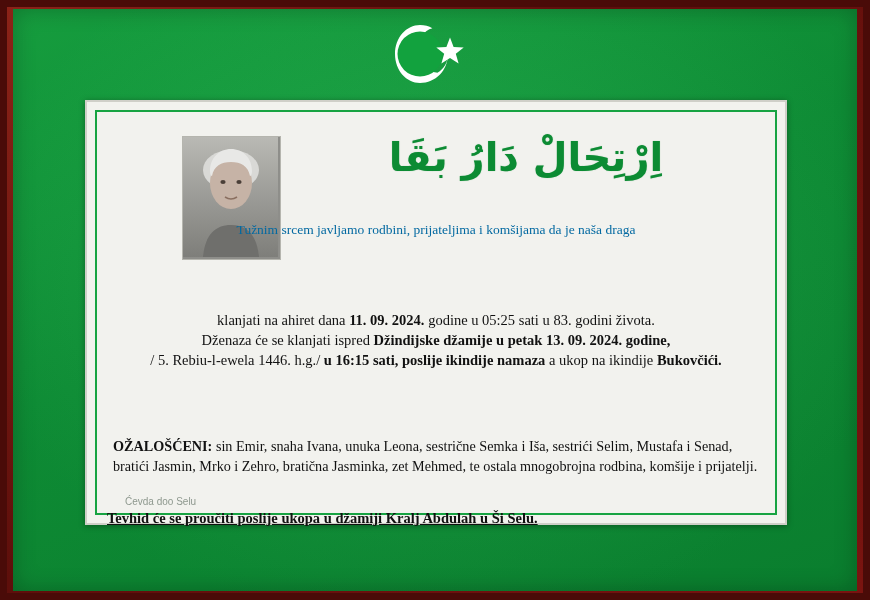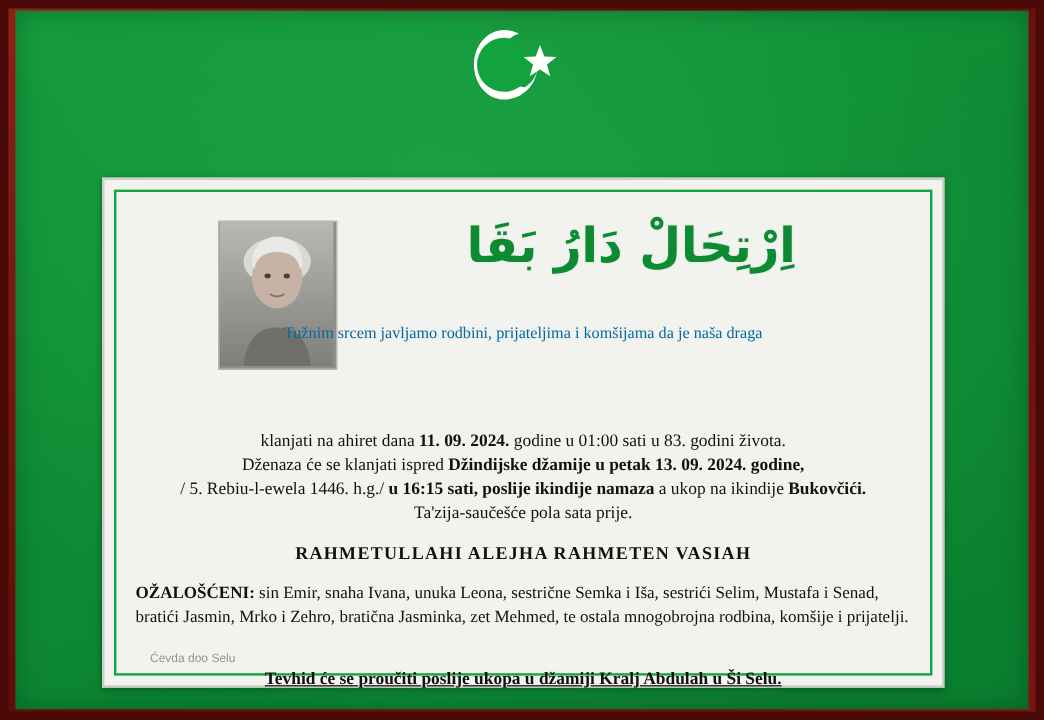--- a/index.html
+++ b/index.html
@@ -62,21 +62,20 @@
   .card {
     position: absolute;
     left: 72px;
     top: 91px;
     width: 702px;
     height: 425px;
     background: #f2f2ee;
     box-sizing: border-box;
     border: 2px solid #cfcfc8;
     box-shadow: 0 1px 6px rgba(0,0,0,0.35);
-    margin-top: 48px;
   }
 
   .card-border-green {
     position: absolute;
     left: 8px; top: 8px; right: 8px; bottom: 8px;
     border: 2px solid #17a342;
     box-sizing: border-box;
     pointer-events: none;
   }
 
@@ -166,21 +165,20 @@
     font-size: 14.2px;
     color: #111;
     line-height: 1.42;
   }
   .mourners .lead { font-weight: bold; }
 
   .tevhid {
     position: absolute;
     left: 0; right: 0;
     top: 392px;
-    text-align: center;
     font-size: 14.5px;
     font-weight: bold;
     color: #111;
     text-decoration: underline;
   }
 
   .watermark {
     position: absolute;
     left: 18px;
     bottom: 2px;
@@ -232,27 +230,25 @@
             <path d="M20 120c2-22 12-32 28-32s26 10 28 32z" fill="#6f6f6c"></path>
           </svg>
         </div>
 
         <div class="arabic">اِرْتِحَالْ دَارُ بَقَا</div>
 
         <div class="intro-line">Tužnim srcem javljamo rodbini, prijateljima i komšijama da je naša draga</div>
 
 
         <div class="details">
-          <span class="ln"><span>klanjati na ahiret dana </span><b>11. 09. 2024.</b><span> godine u 01:00 sati u 83. godini života.</span></span>
+          <span class="ln"><span>klanjati na ahiret dana </span><b>11. 09. 2024.</b><span> godine u 05:25 sati u 83. godini života.</span></span>
           <span class="ln"><span>Dženaza će se klanjati ispred </span><b>Džindijske džamije u petak 13. 09. 2024. godine,</b></span>
           <span class="ln"><span>/ 5. Rebiu-l-ewela 1446. h.g./ </span><b>u 16:15 sati, poslije ikindije namaza</b><span> a ukop na ikindije </span><b>Bukovčići.</b></span>
-          <span class="ln">Ta'zija-saučešće pola sata prije.</span>
         </div>
 
-        <div class="rahmet">RAHMETULLAHI ALEJHA RAHMETEN VASIAH</div>
 
         <div class="mourners"><span class="lead">OŽALOŠĆENI:</span><span> sin Emir, snaha Ivana, unuka Leona, sestrične Semka i Iša, sestrići Selim, Mustafa i Senad, bratići Jasmin, Mrko i Zehro, bratična Jasminka, zet Mehmed, te ostala mnogobrojna rodbina, komšije i prijatelji.</span></div>
 
         <div class="tevhid">Tevhid će se proučiti poslije ukopa u džamiji Kralj Abdulah u Ši Selu.</div>
 
         <div class="watermark">Ćevda doo Selu</div>
 
       </div>
     </div>
   </div>

